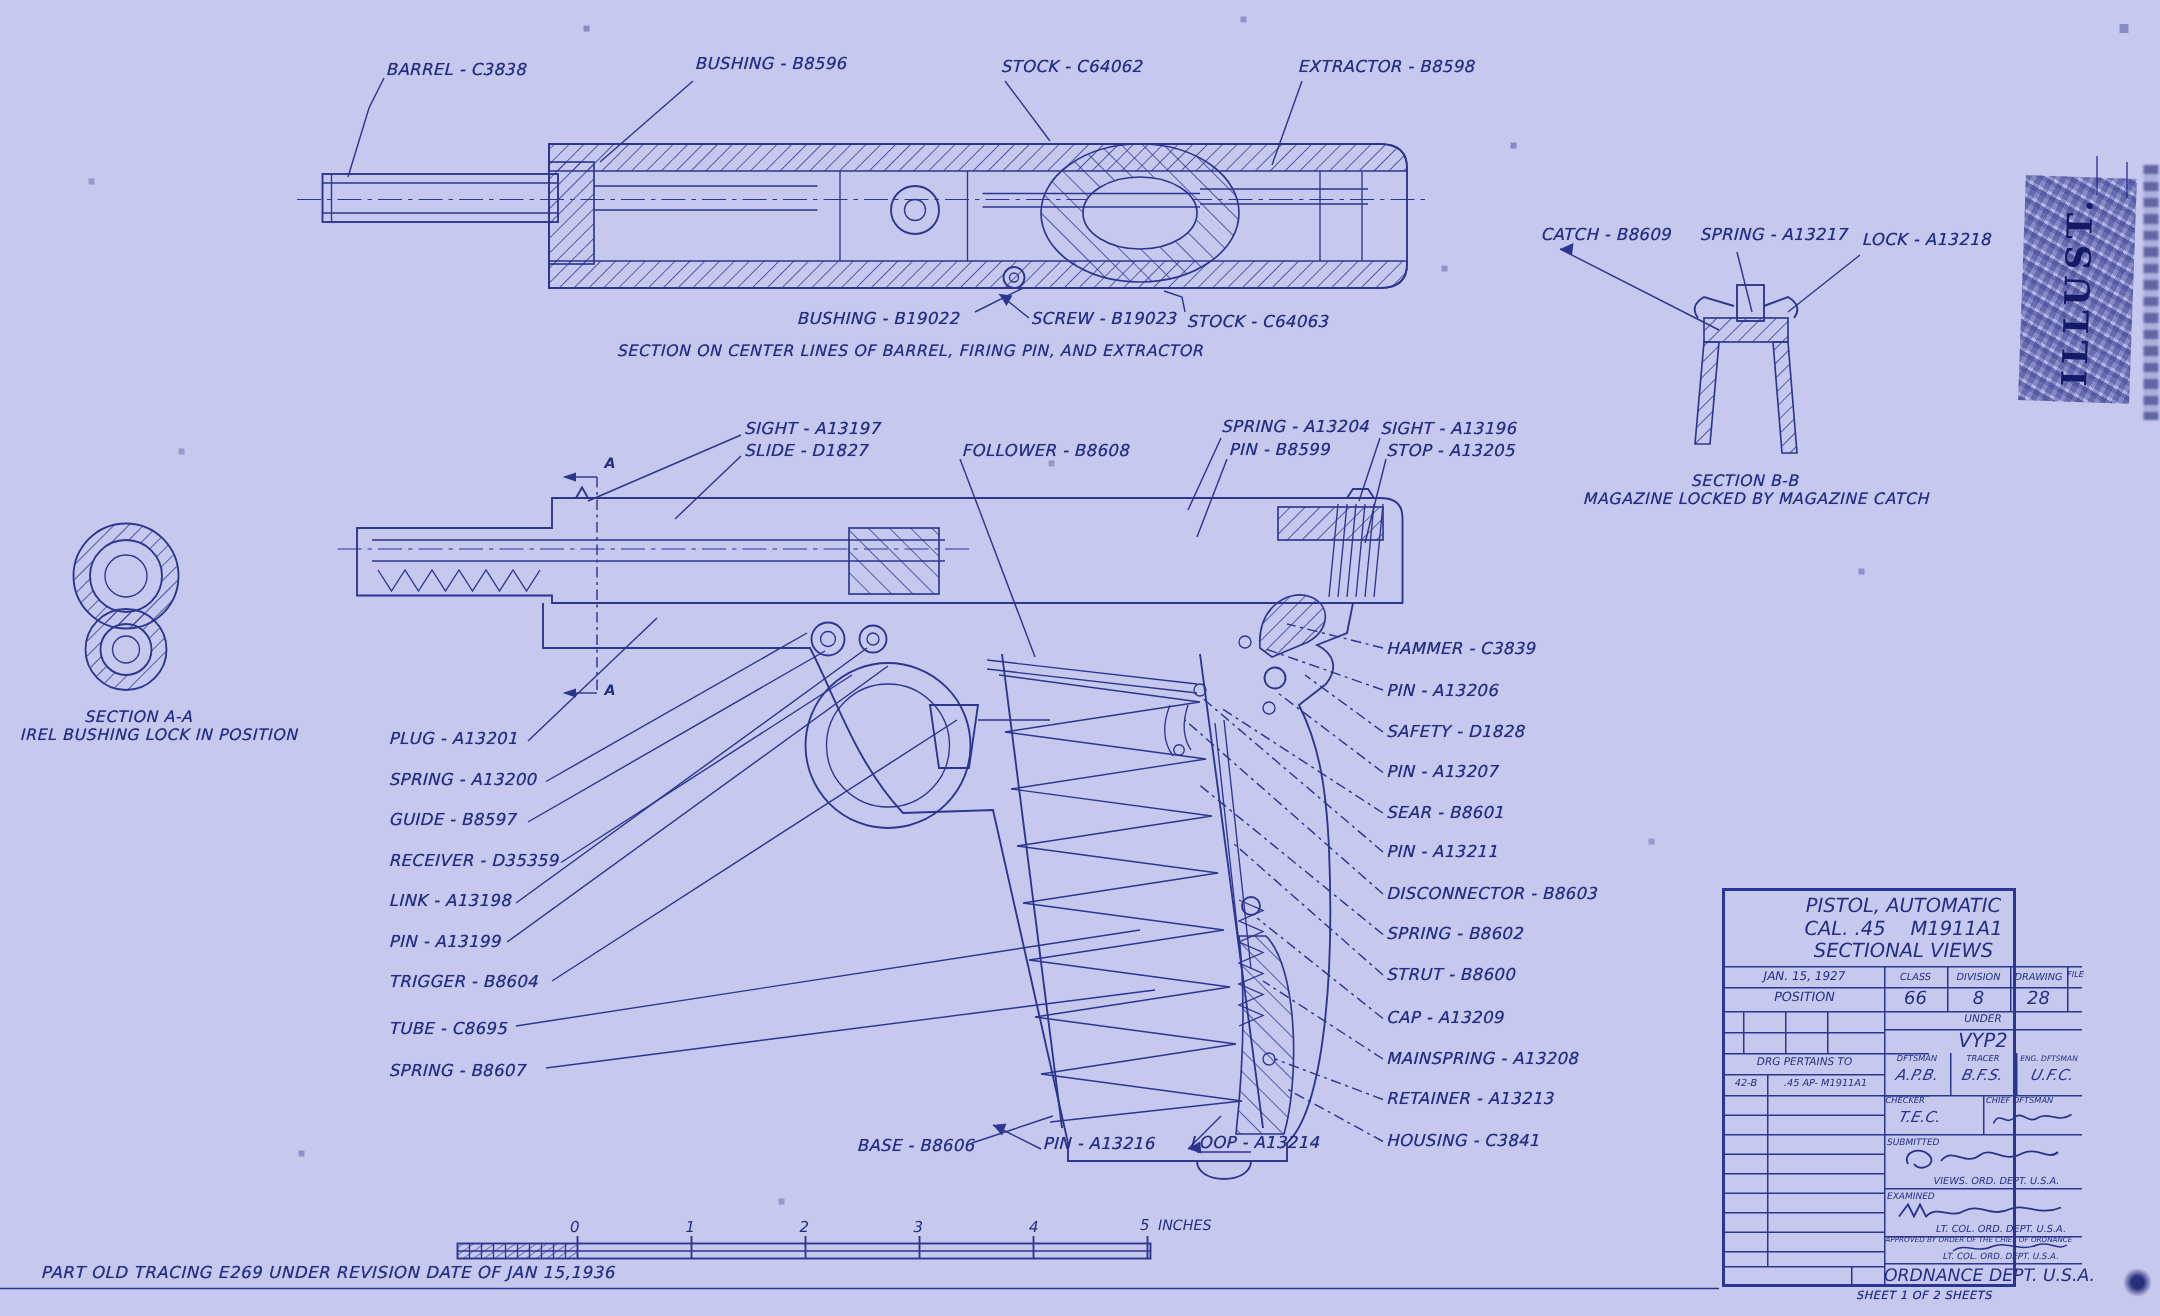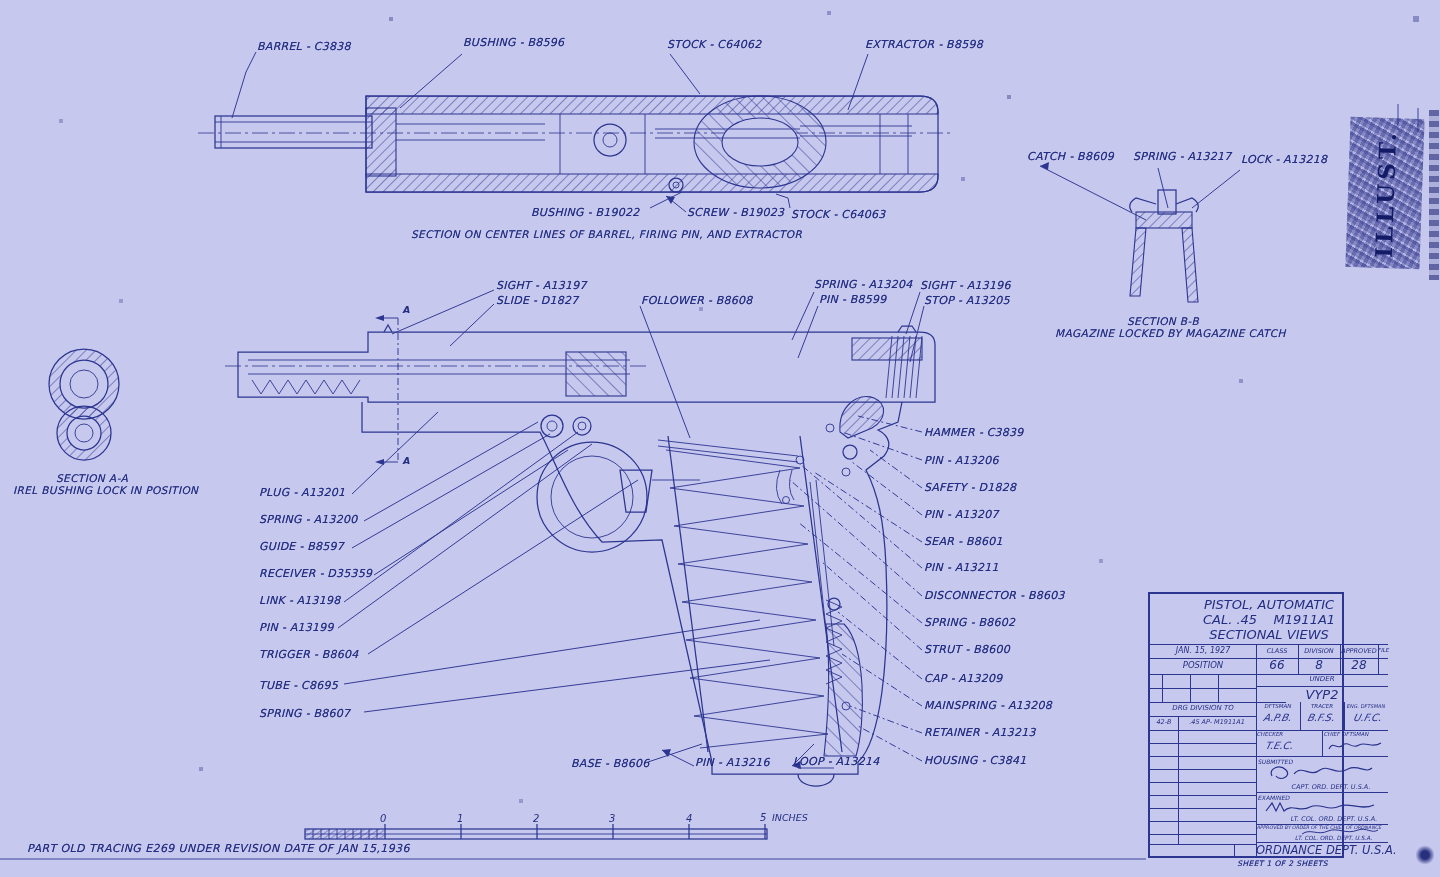--- a/index.html
+++ b/index.html
@@ -375,21 +375,21 @@
   <div class="hline" style="left:106px;top:230px;width:132px"></div>
   <div class="hline" style="left:106px;top:248px;width:132px"></div>
 
   <div class="tb-txt" style="left:0;top:3px;width:238px;font-size:13px">PISTOL, AUTOMATIC</div>
   <div class="tb-txt" style="left:0;top:18px;width:238px;font-size:13px">CAL. .45    M1911A1</div>
   <div class="tb-txt" style="left:0;top:33px;width:238px;font-size:13px">SECTIONAL VIEWS</div>
 
   <div class="tb-txt" style="left:0;top:52px;width:106px;font-size:8px">JAN. 15, 1927</div>
   <div class="tb-txt" style="left:106px;top:53px;width:42px;font-size:6.5px">CLASS</div>
   <div class="tb-txt" style="left:148px;top:53px;width:42px;font-size:6.5px">DIVISION</div>
-  <div class="tb-txt" style="left:190px;top:53px;width:38px;font-size:6.5px">APPROVED</div>
+  <div class="tb-txt" style="left:190px;top:53px;width:38px;font-size:6.5px">DRAWING</div>
   <div class="tb-txt" style="left:228px;top:53px;width:10px;font-size:5.5px">FILE</div>
   <div class="tb-txt" style="left:0;top:66px;width:106px;font-size:8.5px">POSITION</div>
   <div class="tb-txt" style="left:106px;top:64px;width:42px;font-size:12px">66</div>
   <div class="tb-txt" style="left:148px;top:64px;width:42px;font-size:12px">8</div>
   <div class="tb-txt" style="left:190px;top:64px;width:38px;font-size:12px">28</div>
 
   <div class="tb-txt" style="left:106px;top:81px;width:132px;font-size:7px">UNDER</div>
   <div class="tb-txt" style="left:106px;top:93px;width:132px;font-size:13px">VYP2</div>
 
   <div class="tb-txt" style="left:107px;top:109px;width:42px;font-size:5.5px">DFTSMAN</div>
@@ -403,37 +403,37 @@
   <div class="tb-hand" style="left:116px;top:146px;font-size:10px">T.E.C.</div>
   <div class="tb-txt" style="left:174px;top:137px;width:62px;font-size:5.5px;text-align:left">CHIEF DFTSMAN</div>
   <svg class="sig" style="left:176px;top:144px" width="58" height="16" viewBox="0 0 58 16">
     <path d="M3,11 C7,2 11,13 17,7 C22,2 26,12 33,7 C40,3 46,11 55,5" fill="none" stroke="#28328c" stroke-width="1.1"></path>
   </svg>
 
   <div class="tb-txt" style="left:108px;top:164px;width:60px;font-size:6px;text-align:left">SUBMITTED</div>
   <svg class="sig" style="left:116px;top:168px" width="110" height="22" viewBox="0 0 110 22">
     <path d="M6,14 C2,6 14,2 20,8 C26,14 14,20 10,14 M28,12 C36,2 44,16 54,8 C62,2 70,14 82,7 C92,2 100,12 106,6" fill="none" stroke="#28328c" stroke-width="1.2"></path>
   </svg>
-  <div class="tb-txt" style="left:126px;top:189px;width:110px;font-size:6.5px">CAPT. ORD. DEPT. U.S.A.</div>
+  <div class="tb-txt" style="left:126px;top:189px;width:110px;font-size:6.5px">VIEWS. ORD. DEPT. U.S.A.</div>
 
   <div class="tb-txt" style="left:108px;top:200px;width:60px;font-size:6px;text-align:left">EXAMINED</div>
   <svg class="sig" style="left:112px;top:205px" width="116" height="18" viewBox="0 0 116 18">
     <path d="M4,12 L10,4 L14,12 L18,4 L22,12 C30,4 38,14 48,8 C58,3 66,13 78,7 C88,3 98,12 112,6" fill="none" stroke="#28328c" stroke-width="1.2"></path>
   </svg>
   <div class="tb-txt" style="left:130px;top:221px;width:108px;font-size:6.5px">LT. COL. ORD. DEPT. U.S.A.</div>
 
   <div class="tb-txt" style="left:107px;top:231px;width:130px;font-size:4.8px;text-align:left;white-space:normal;line-height:5px">APPROVED BY ORDER OF THE CHIEF OF ORDNANCE</div>
   <svg class="sig" style="left:150px;top:233px" width="80" height="10" viewBox="0 0 80 10">
     <path d="M2,7 C10,1 18,9 28,4 C38,0 46,8 58,3 C66,0 72,7 78,3" fill="none" stroke="#28328c" stroke-width="1"></path>
   </svg>
   <div class="tb-txt" style="left:130px;top:241px;width:108px;font-size:5.8px">LT. COL. ORD. DEPT. U.S.A.</div>
 
   <div class="tb-txt" style="left:106px;top:249px;width:132px;font-size:11.5px">ORDNANCE DEPT. U.S.A.</div>
 
-  <div class="tb-txt" style="left:0;top:110px;width:106px;font-size:7px">DRG DIVISION TO</div>
+  <div class="tb-txt" style="left:0;top:110px;width:106px;font-size:7px">DRG PERTAINS TO</div>
   <div class="tb-txt" style="left:0;top:124px;width:28px;font-size:6.5px">42-B</div>
   <div class="tb-txt" style="left:28px;top:124px;width:78px;font-size:6.5px">.45 AP- M1911A1</div>
 </div>
 <div class="cap" style="left:1238px;top:859px;font-size:7.5px">SHEET 1 OF 2 SHEETS</div>
 
 <div id="stamp">
   <span>ILLUST.</span>
 </div>
 <div id="edge-smudge"></div>
 <div id="corner-blob"></div>

